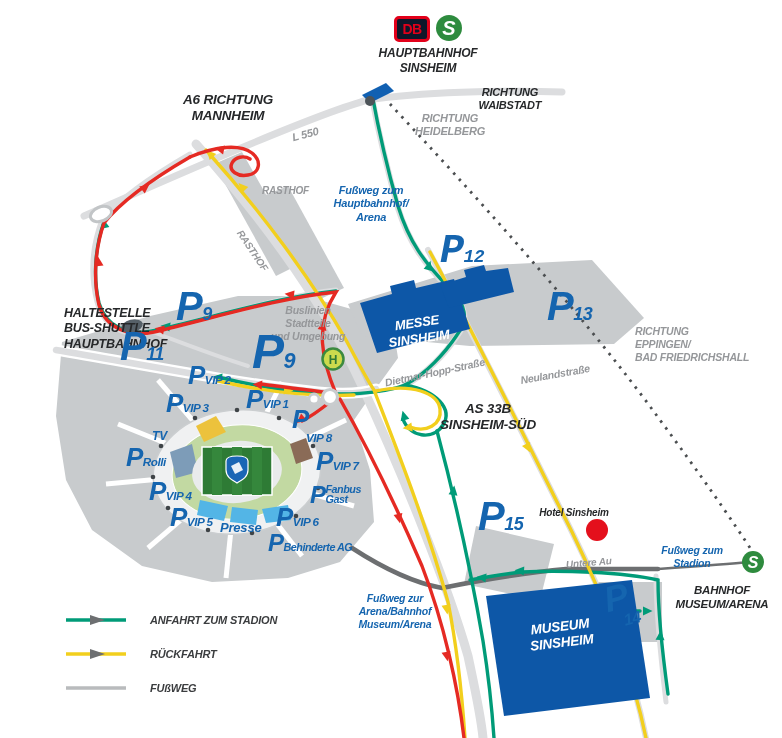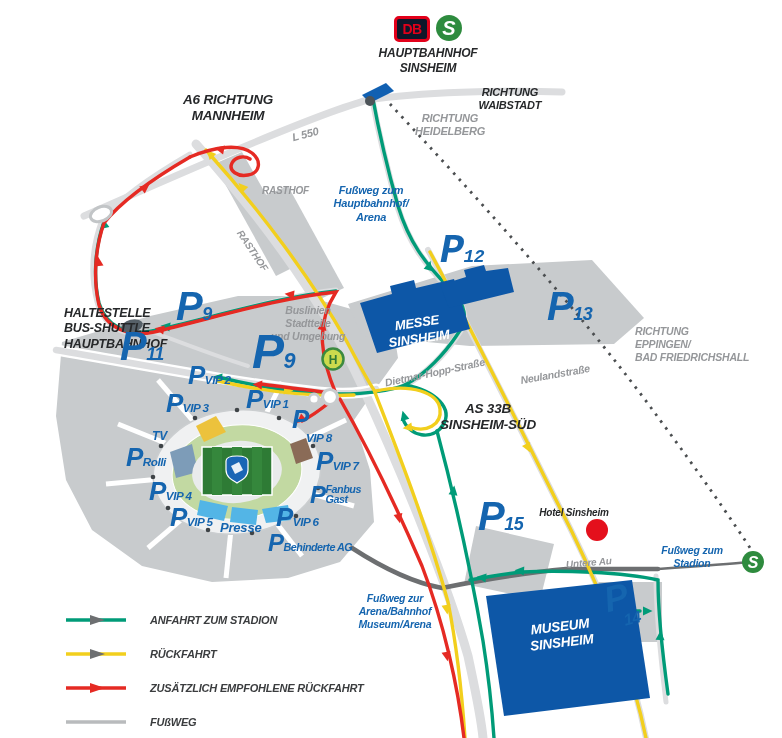--- a/index.html
+++ b/index.html
@@ -222,20 +222,22 @@
 HAUPTBAHNHOF</div>
 <div class="lbl gray center" style="left:308px;top:304px;font-size:10.5px;">Buslinien
 Stadtteile
 und Umgebung</div>
 <div class="lbl gray" style="left:384px;top:366px;font-size:10.5px;transform:rotate(-12deg);">Dietmar-Hopp-Straße</div>
 <div class="lbl gray" style="left:520px;top:368px;font-size:10.5px;transform:rotate(-10deg);">Neulandstraße</div>
 <div class="lbl black center" style="left:560px;top:507px;font-size:10px;margin-left:14px;">Hotel Sinsheim</div>
 <div class="lbl gray" style="left:566px;top:557px;font-size:10px;transform:rotate(-5deg);">Untere Au</div>
 <div class="lbl blue center" style="left:692px;top:544px;font-size:10.5px;">Fußweg zum
 Stadion</div>
+<div class="lbl black center" style="left:722px;top:583px;font-size:11.5px;">BAHNHOF
+MUSEUM/ARENA</div>
 <div class="lbl blue center" style="left:395px;top:556px;font-size:10.5px;margin-top:36px;">Fußweg zur
 Arena/Bahnhof
 Museum/Arena</div>
 <div class="lbl white center" style="left:418px;top:315px;font-size:13px;transform:translateX(-50%) rotate(-8deg);">MESSE
 SINSHEIM</div>
 <div class="lbl white center" style="left:561px;top:619px;font-size:13.5px;transform:translateX(-50%) rotate(-7deg);">MUSEUM
 SINSHEIM</div>
 
 <div class="plabel" style="--ps:48px;left:252px;top:330px;"><span class="pp">P</span><span class="ps">9</span></div>
 <div class="plabel" style="--ps:40px;left:176px;top:288px;"><span class="pp">P</span><span class="ps">9</span></div>
@@ -269,26 +271,19 @@
   </div>
   <div class="legend-row">
     <svg width="64" height="12">
           <line x1="2" y1="6" x2="62" y2="6" stroke="#f2cf1d" stroke-width="3.5"></line>
           <path d="M26,1 L41,6 L26,11 Z" fill="#6d6f71"></path>
         </svg>
     <span class="legend-label">RÜCKFAHRT</span>
   </div>
   <div class="legend-row">
     <svg width="64" height="12">
-          <line x1="2" y1="6" x2="62" y2="6" stroke="#e52a23" stroke-width="3.5"></line>
-          <path d="M26,1 L41,6 L26,11 Z" fill="#e52a23"></path>
-        </svg>
-    <span class="legend-label">ZUSÄTZLICH EMPFOHLENE RÜCKFAHRT</span>
-  </div>
-  <div class="legend-row">
-    <svg width="64" height="12">
           <line x1="2" y1="6" x2="62" y2="6" stroke="#b9bbbd" stroke-width="3.5"></line>
         </svg>
     <span class="legend-label">FUßWEG</span>
   </div>
 </div>
 
 </div>
 
 </body></html>

